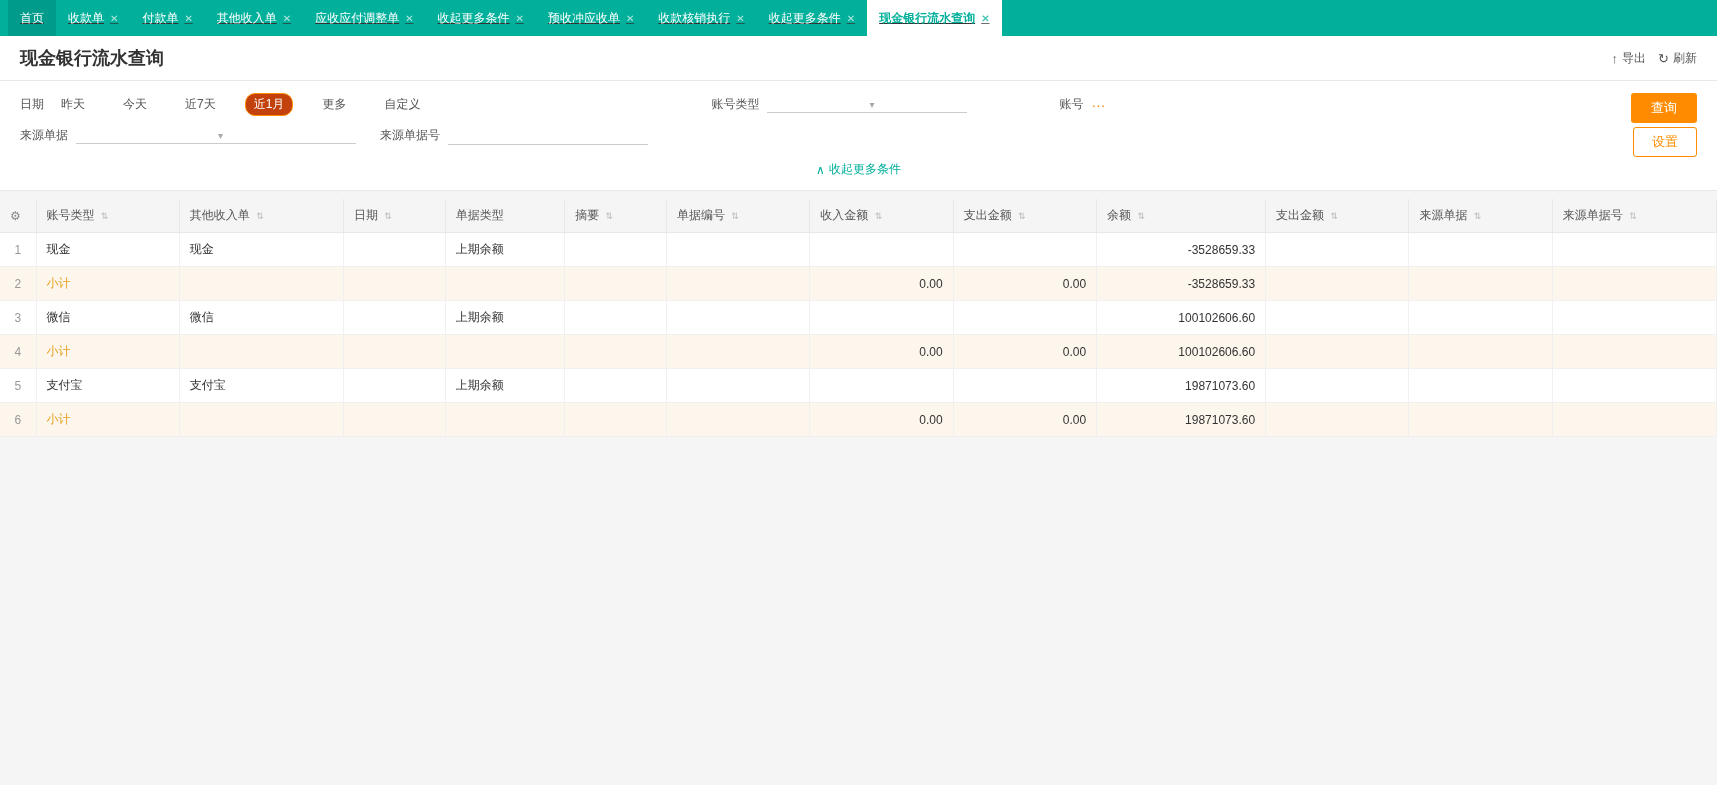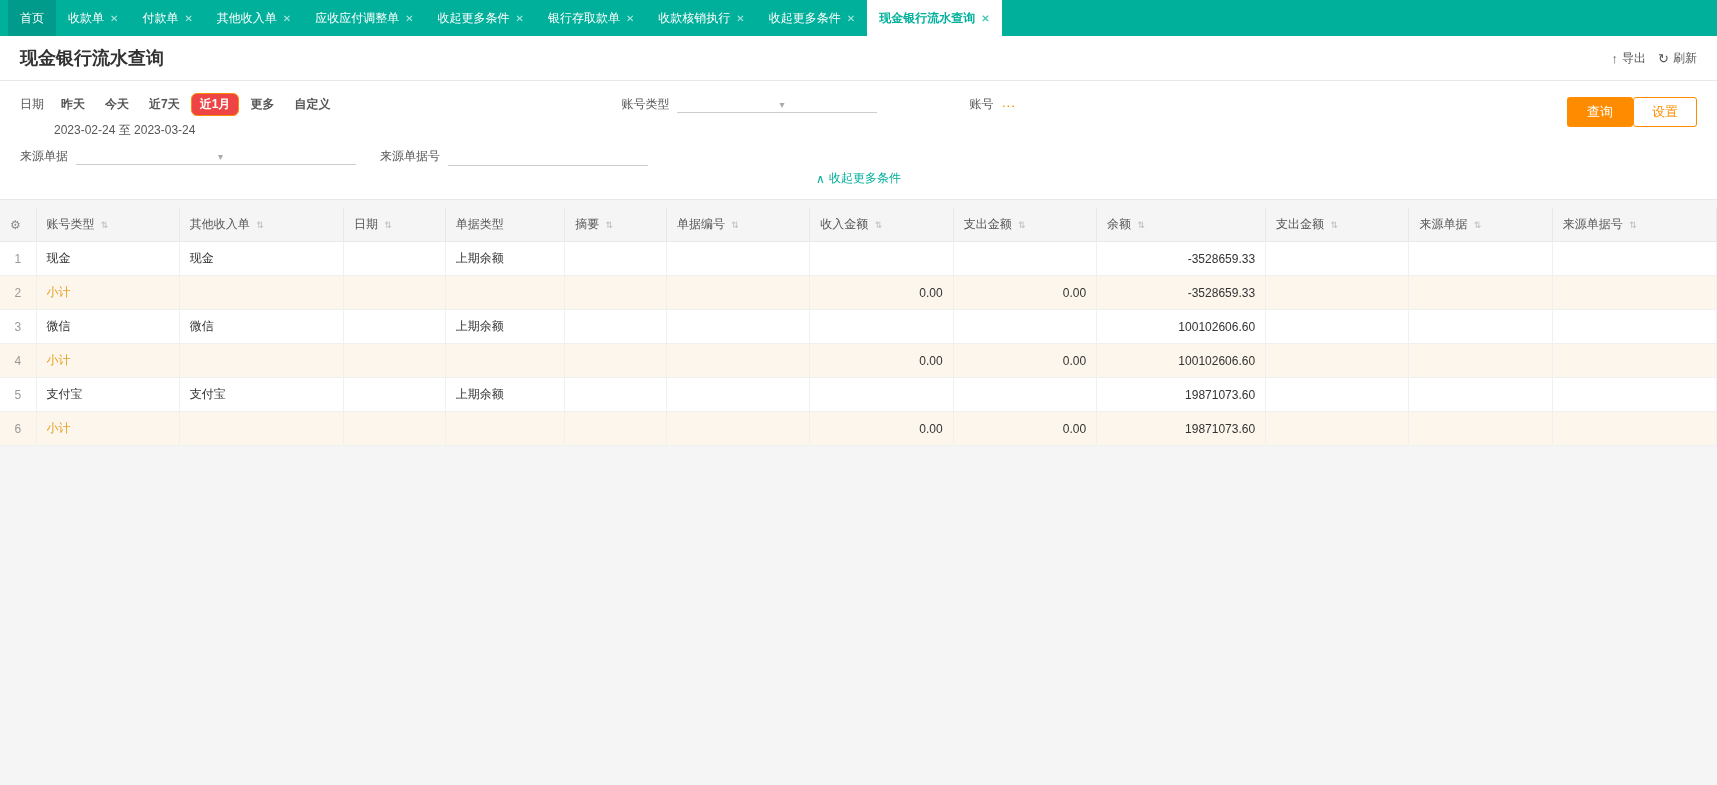--- a/index.html
+++ b/index.html
@@ -6,20 +6,21 @@
     body { background: #f5f5f5; font-size: 12px; color: #333; }
 
     
     .top-nav {
       background: #00b09b;
       display: flex;
       align-items: center;
       height: 36px;
       padding: 0 8px;
       overflow: hidden;
+      text-decoration: underline;
     }
     .nav-item {
       color: #fff;
       padding: 0 12px;
       height: 36px;
       display: flex;
       align-items: center;
       cursor: pointer;
       white-space: nowrap;
       font-size: 12px;
@@ -77,36 +78,34 @@
       flex-wrap: wrap;
     }
     .filter-label {
       color: #555;
       white-space: nowrap;
       font-size: 12px;
     }
     .filter-date-btns {
       display: flex;
       align-items: flex-end;
-      gap: 2px;
-      font-weight: bold;
+      gap: 20px;
     }
     .date-btn {
       padding: 2px 8px;
       border-radius: 10px;
       cursor: pointer;
       color: #555;
       font-size: 12px;
       border: 1px solid transparent;
     }
     .date-btn.active {
-      background: #ef4444;
+      background: #c2410c;
       color: #fff;
       border-color: #ff8c00;
-      border-radius: 6px;
     }
     .date-range {
       color: #555;
       font-size: 12px;
       margin-left: 4px;
     }
     .filter-select {
       display: flex;
       align-items: center;
       gap: 4px;
@@ -156,21 +155,21 @@
       border: 1px solid #ff8c00;
       padding: 5px 18px;
       border-radius: 3px;
       cursor: pointer;
       font-size: 13px;
       margin-top: 4px;
     }
     .btn-group-right {
       margin-left: auto;
       display: flex;
-      flex-direction: row;
+      flex-direction: column;
       align-items: flex-end;
     }
     .more-dots {
       color: #ff8c00;
       cursor: pointer;
       font-size: 14px;
       margin-right: 8px;
     }
 
     
@@ -254,21 +253,21 @@
   </div>
   <div class="nav-item">
     <span>应收应付调整单</span>
     <span class="close-x">✕</span>
   </div>
   <div class="nav-item">
     <span>收起更多条件</span>
     <span class="close-x">✕</span>
   </div>
   <div class="nav-item">
-    <span>银行存取款单</span>
+    <span>预收冲应收单</span>
     <span class="close-x">✕</span>
   </div>
   <div class="nav-item">
     <span>收款核销执行</span>
     <span class="close-x">✕</span>
   </div>
   <div class="nav-item">
     <span>收起更多条件</span>
     <span class="close-x">✕</span>
   </div>
@@ -315,23 +314,20 @@
             <span></span>
             <span class="arrow">▾</span>
           </div>
         </div>
         <div style="width:60px;"></div>
         <div class="filter-group">
           <span class="filter-label">账号</span>
           <span class="more-dots">···</span>
         </div>
       </div>
-      <div style="margin-left:30px; margin-top:-4px; margin-bottom:8px;">
-        <span class="date-range">2023-02-24 至 2023-03-24</span>
-      </div>
 
       <div class="filter-row-2">
         <div class="filter-group">
           <span class="filter-label">来源单据</span>
           <div class="filter-select" style="min-width:280px;">
             <span></span>
             <span class="arrow">▾</span>
           </div>
         </div>
         <div class="filter-group">

